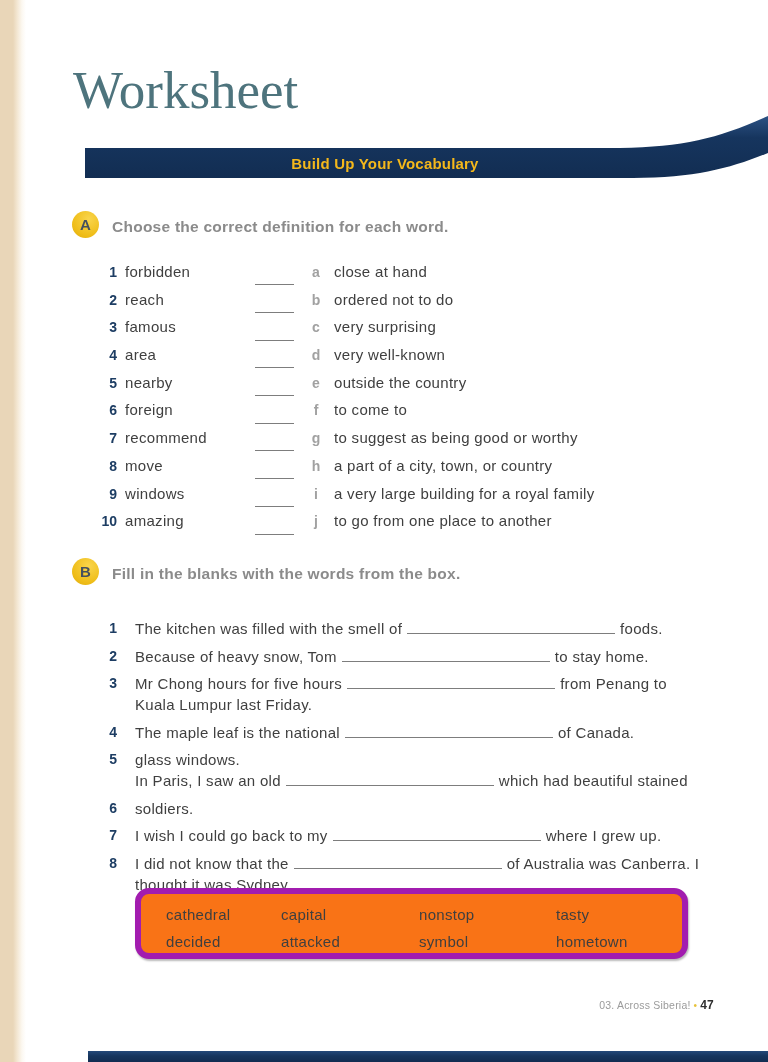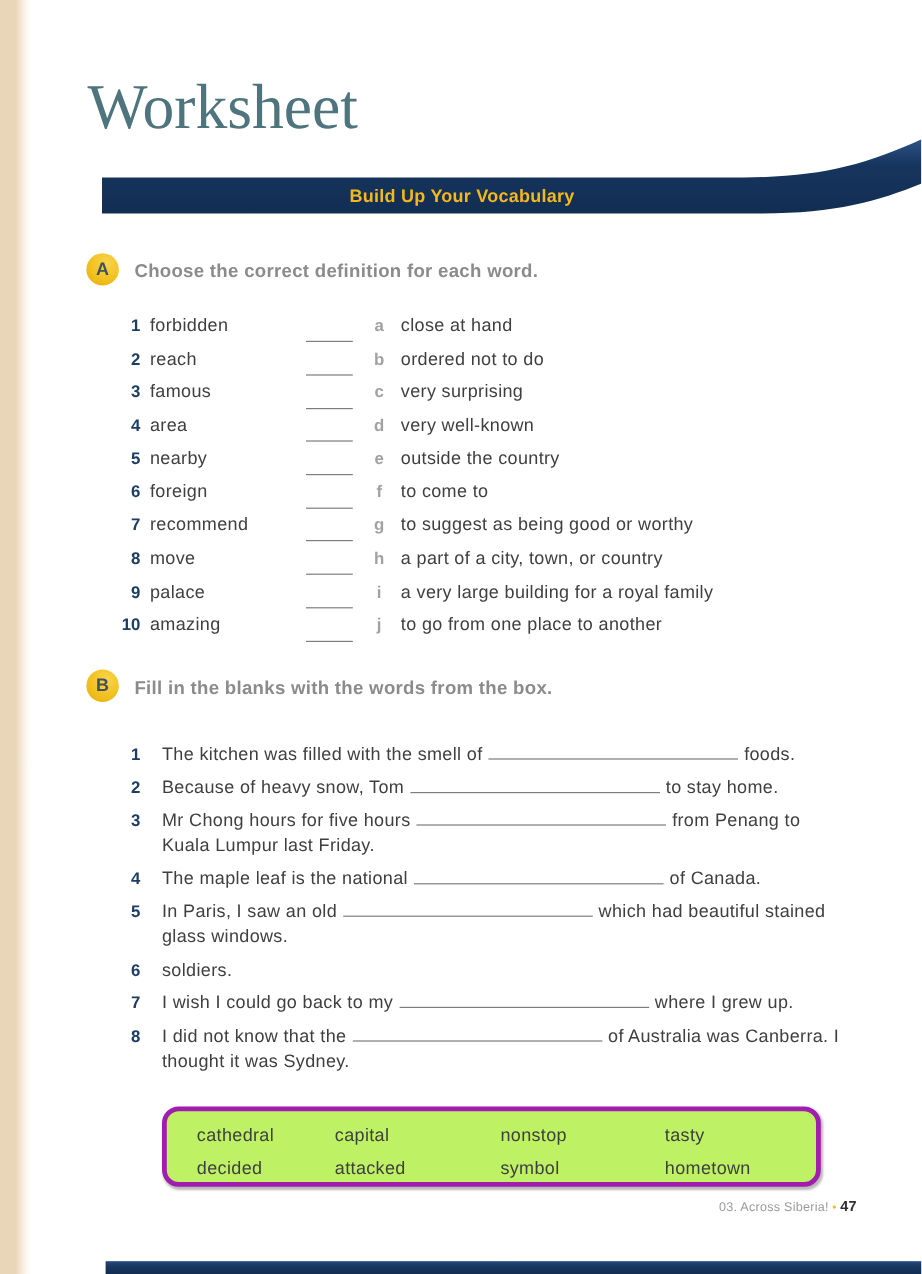--- a/index.html
+++ b/index.html
@@ -41,22 +41,22 @@
   .list-b{position:absolute;left:0;top:618px;width:760px;}
   .bitem{display:flex;margin-bottom:6.5px;}
   .bnum{width:117px;text-align:right;color:#1d3d63;font-weight:bold;font-size:14px;
       line-height:21px;flex:none;}
   .btext{margin-left:18px;color:#3f3f3f;font-size:15px;line-height:21px;
       letter-spacing:.3px;}
   .bline{white-space:nowrap;}
   .bblank{display:inline-block;width:208px;height:12px;border-bottom:1.4px solid #7d7d7d;
       margin:0 5px;}
   
-  .word-box{position:absolute;left:135px;top:922px;width:541px;height:59px;
-      border:4px solid #a21caf;border-radius:14px;background:#bef264;
+  .word-box{position:absolute;left:135px;top:888px;width:541px;height:59px;
+      border:6px solid #a21caf;border-radius:14px;background:#f97316;
       box-shadow:1px 2px 2px rgba(0,0,0,.28);}
   .word-grid{display:grid;grid-template-columns:115px 138px 137px auto;
       padding:7px 0 0 25px;line-height:27px;font-size:15px;color:#3f3f3f;
       letter-spacing:.3px;}
   
   .footer{position:absolute;top:998px;right:54px;font-size:10.5px;color:#9b9b9b;
       letter-spacing:.2px;}
   .footer .dot{color:#e7c23a;font-size:10px;margin:0 3px;}
   .footer .pg{color:#2f2f2f;font-weight:bold;font-size:12px;}
   
@@ -141,21 +141,21 @@
       </div>
       <div class="arow">
         <span class="anum">8</span>
         <span class="aword">move</span>
         <span class="ablank"></span>
         <span class="aletter">h</span>
         <span class="adef">a part of a city, town, or country</span>
       </div>
       <div class="arow">
         <span class="anum">9</span>
-        <span class="aword">palace</span>
+        <span class="aword">windows</span>
         <span class="ablank"></span>
         <span class="aletter">i</span>
         <span class="adef">a very large building for a royal family</span>
       </div>
       <div class="arow">
         <span class="anum">10</span>
         <span class="aword">amazing</span>
         <span class="ablank"></span>
         <span class="aletter">j</span>
         <span class="adef">to go from one place to another</span>
@@ -187,22 +187,22 @@
       </div>
       <div class="bitem">
         <span class="bnum">4</span>
         <div class="btext">
           <div class="bline"><span>The maple leaf is the national</span><span class="bblank"></span><span>of Canada.</span></div>
         </div>
       </div>
       <div class="bitem">
         <span class="bnum">5</span>
         <div class="btext">
+          <div class="bline"><span>glass windows.</span></div>
           <div class="bline"><span>In Paris, I saw an old</span><span class="bblank"></span><span>which had beautiful stained</span></div>
-          <div class="bline"><span>glass windows.</span></div>
         </div>
       </div>
       <div class="bitem">
         <span class="bnum">6</span>
         <div class="btext">
           <div class="bline"><span>soldiers.</span></div>
         </div>
       </div>
       <div class="bitem">
         <span class="bnum">7</span>

